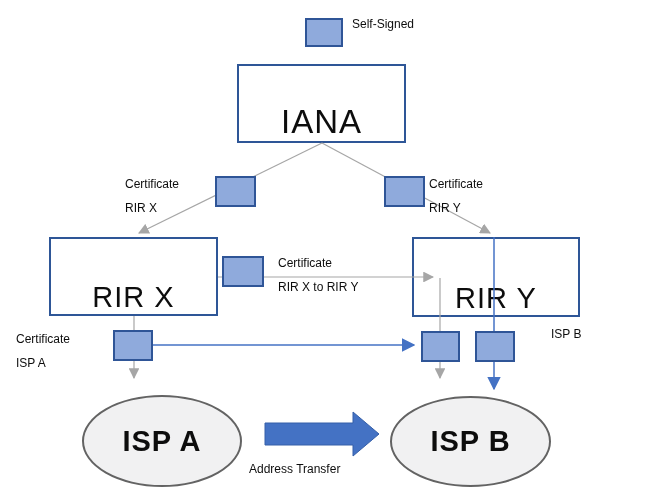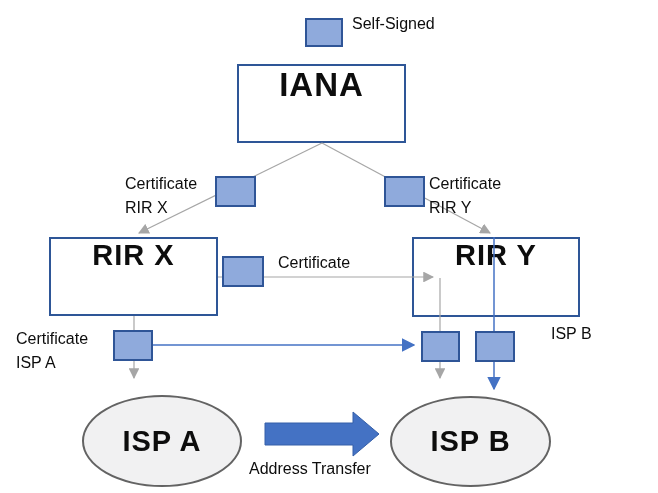--- a/index.html
+++ b/index.html
@@ -2,22 +2,22 @@
 <html><head>
 <meta charset="utf-8">
 <style>
   html,body { margin:0; padding:0; background:#ffffff; }
   #canvas {
     position:relative; width:658px; height:493px; background:#ffffff;
     font-family:"Liberation Sans", sans-serif; color:#0d0d0d; overflow:hidden;
   }
   .node-box {
     position:absolute; box-sizing:border-box; background:#ffffff;
-    border:2px solid #2E5697; display:flex; align-items:flex-start; justify-content:center;
-    font-weight:bold; z-index:1; letter-spacing:1px;
+    border:2px solid #2E5697; display:flex; align-items:flex-end; justify-content:center;
+    font-weight:normal; z-index:1; letter-spacing:1px;
   }
   #box-iana  { left:237px; top:64px;  width:169px; height:79px; font-size:33px; }
   #box-rirx  { left:49px;  top:237px; width:169px; height:79px; font-size:29px; }
   #box-riry  { left:412px; top:237px; width:168px; height:80px; font-size:29px; }
   .ellipse {
     position:absolute; box-sizing:border-box; border-radius:50%;
     background:#F1F1F2; border:2px solid #636363;
     display:flex; align-items:center; justify-content:center;
     font-weight:bold; font-size:29px; z-index:1; letter-spacing:1px;
   }
@@ -29,21 +29,21 @@
     border:2px solid #2F5597; z-index:3;
   }
   #cert-anchor { left:305px; top:18px;  width:38px; height:29px; }
   #cert-rirx   { left:215px; top:176px; width:41px; height:31px; }
   #cert-riry   { left:384px; top:176px; width:41px; height:31px; }
   #cert-xy     { left:222px; top:256px; width:42px; height:31px; }
   #cert-ispa   { left:113px; top:330px; width:40px; height:31px; }
   #cert-ispb1  { left:421px; top:331px; width:39px; height:31px; }
   #cert-ispb2  { left:475px; top:331px; width:40px; height:31px; }
   .lbl {
-    position:absolute; font-size:16px; line-height:24px; white-space:nowrap; z-index:4;
+    position:absolute; font-size:12px; line-height:24px; white-space:nowrap; z-index:4;
   }
   #lbl-anchor   { left:352px; top:12px;  }
   #lbl-certrirx { left:125px; top:172px; }
   #lbl-certriry { left:429px; top:172px; }
   #lbl-certxy   { left:278px; top:251px; }
   #lbl-certispa { left:16px;  top:327px; }
   #lbl-certispb { left:551px; top:322px; }
   #lbl-transfer { left:249px; top:458px; line-height:22px; }
 </style>
 </head>
@@ -100,20 +100,21 @@
   <div class="lbl" id="lbl-certrirx">
     <div>Certificate</div>
     <div>RIR X</div>
   </div>
   <div class="lbl" id="lbl-certriry">
     <div>Certificate</div>
     <div>RIR Y</div>
   </div>
   <div class="lbl" id="lbl-certxy">
     <div>Certificate</div>
+    <div>RIR X to RIR Y</div>
   </div>
   <div class="lbl" id="lbl-certispa">
     <div>Certificate</div>
     <div>ISP A</div>
   </div>
   <div class="lbl" id="lbl-certispb">
     <div>ISP B</div>
   </div>
   <div class="lbl" id="lbl-transfer">Address Transfer</div>
 

